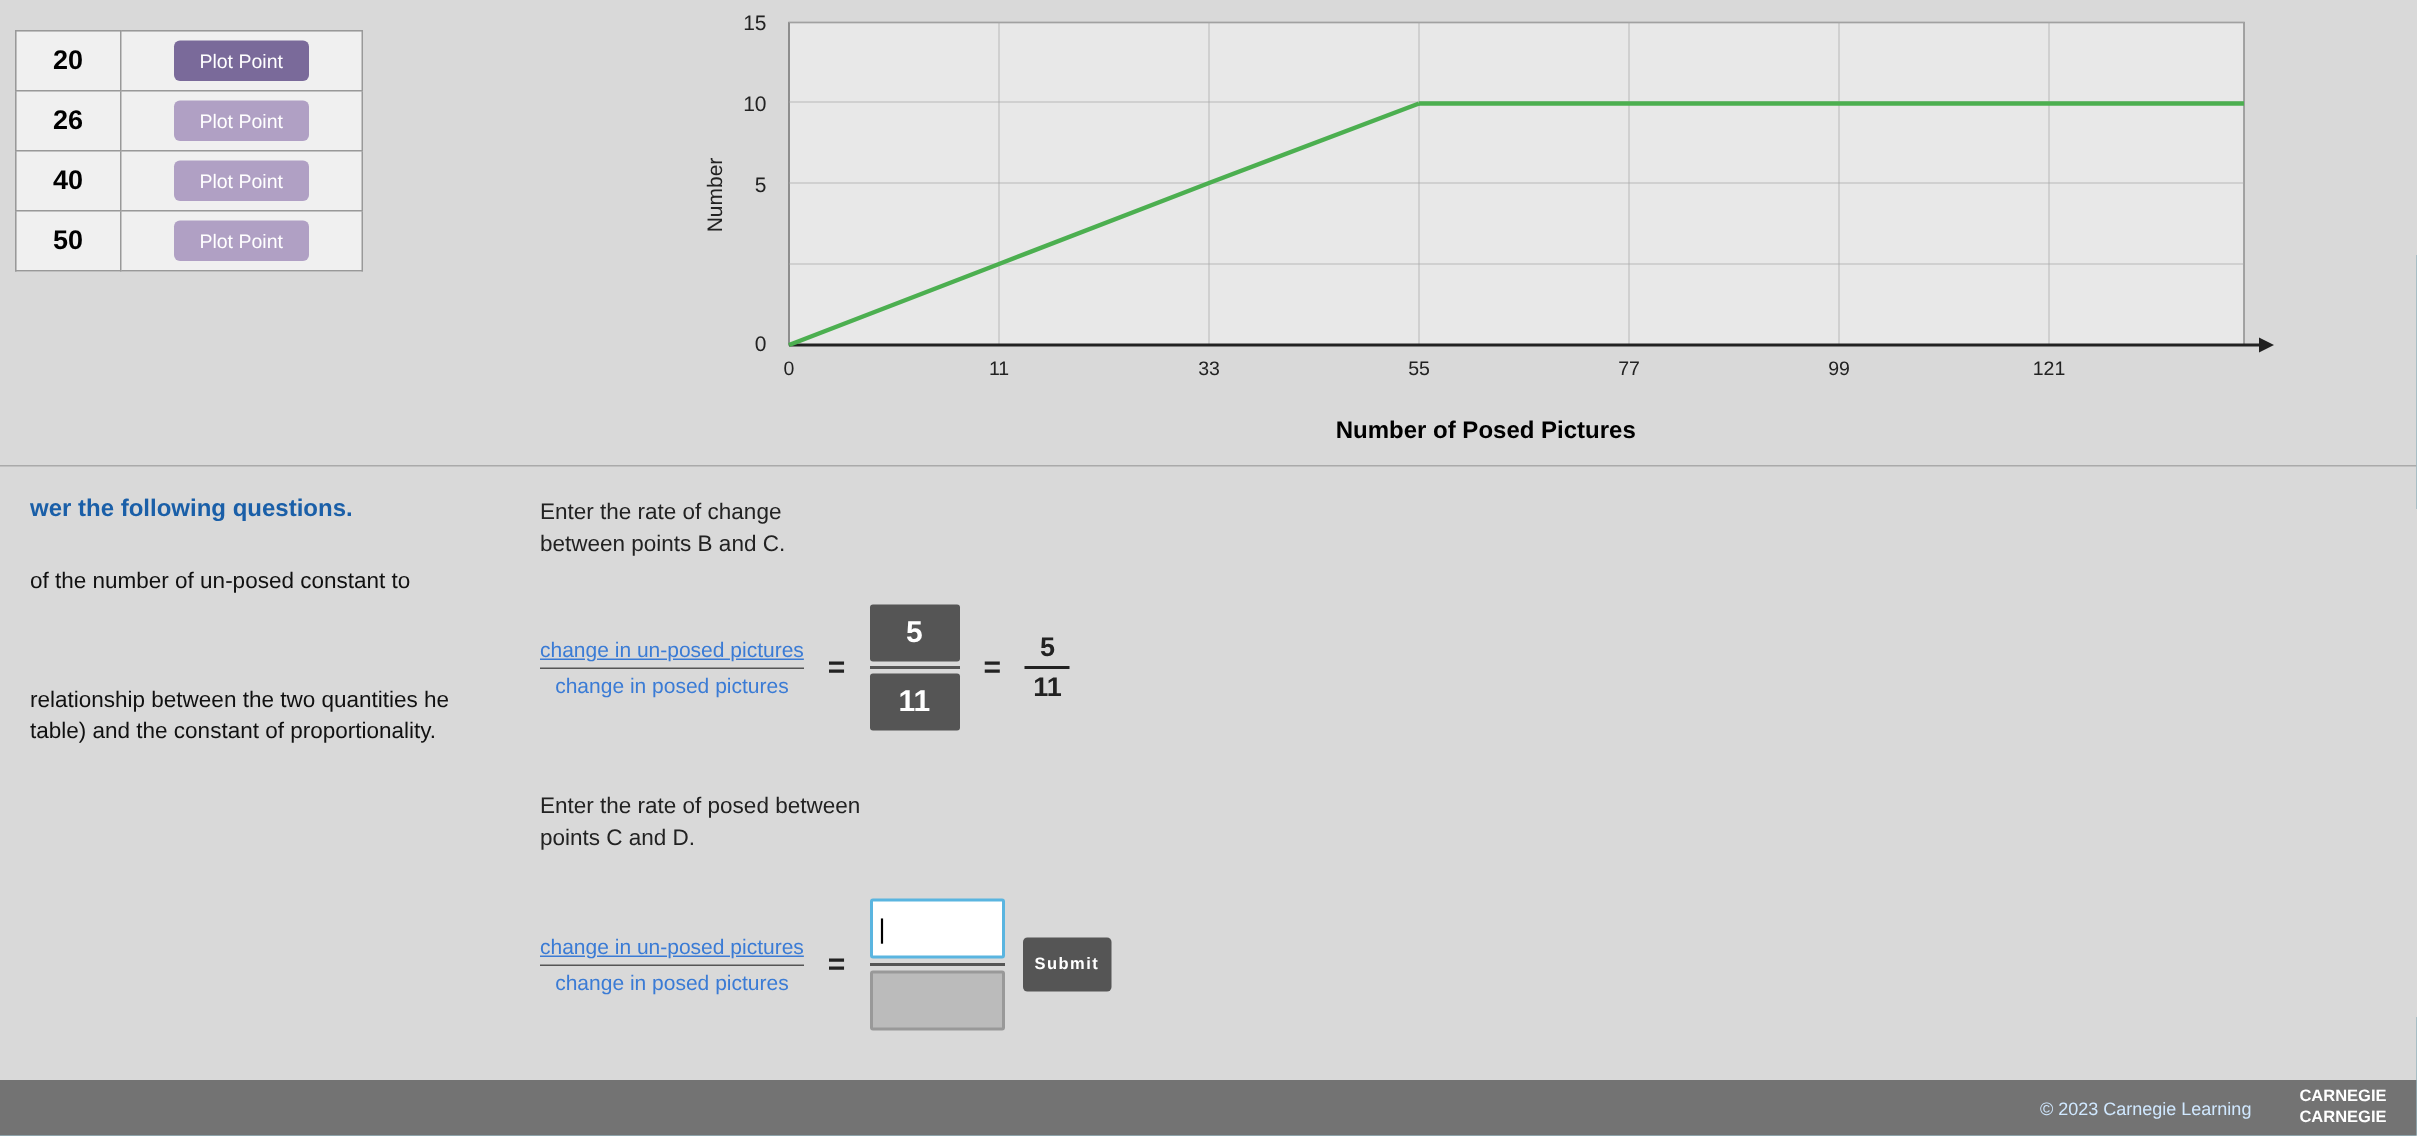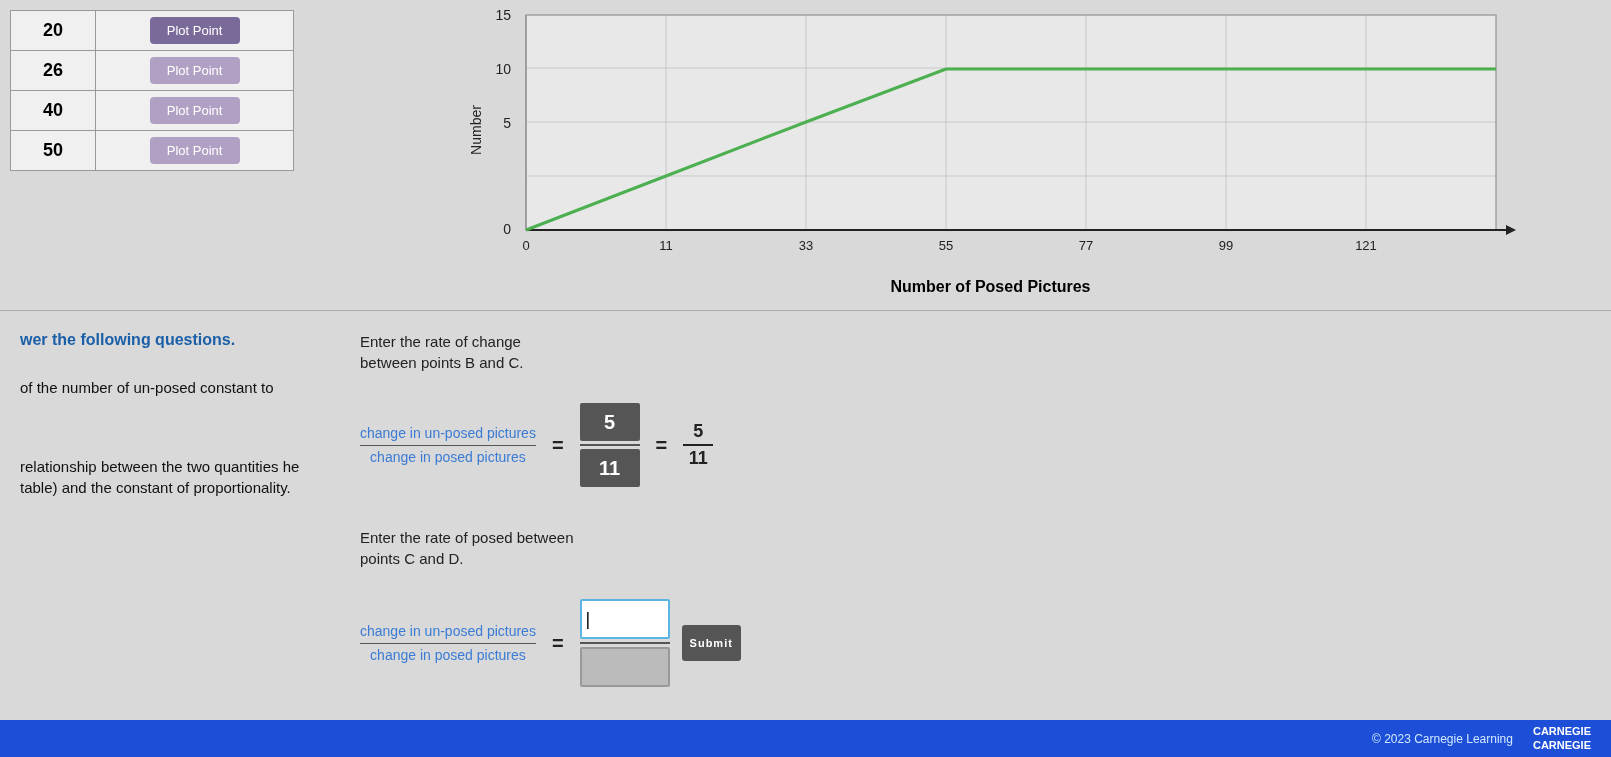--- a/index.html
+++ b/index.html
@@ -27,21 +27,22 @@
       height: 300px;
     }
     .left-table-area {
       width: 380px;
       padding: 10px;
       display: flex;
       flex-direction: column;
     }
     .data-table {
       border-collapse: collapse;
-      width: 284px;
+      width: 232px;
+      margin-top: 10px;
     }
     .data-table td {
       border: 1px solid #999;
       padding: 6px 16px;
       text-align: center;
       background: #f0f0f0;
       font-size: 18px;
       font-weight: bold;
     }
     .btn-plot {
@@ -113,20 +114,21 @@
     .fraction-col {
       display: flex;
       flex-direction: column;
       align-items: center;
     }
     .fraction-numerator {
       font-size: 14px;
       color: #3a7bd5;
       text-align: center;
       line-height: 1.3;
+      text-decoration: underline;
     }
     .fraction-line {
       width: 100%;
       border-top: 1.5px solid #555;
       margin: 2px 0;
     }
     .fraction-denominator {
       font-size: 14px;
       color: #3a7bd5;
       text-align: center;
@@ -182,31 +184,31 @@
     .submit-btn {
       background: #5a5a5a;
       color: #fff;
       border: none;
       border-radius: 3px;
       font-size: 12px;
       padding: 8px 10px;
       cursor: pointer;
     }
     .footer-bar {
-      background: #1d4ed8;
+      background: #737373;
       width: 1611px;
       height: 37px;
       position: absolute;
       bottom: 0;
       left: 0;
       display: flex;
       align-items: center;
       justify-content: flex-end;
       padding-right: 20px;
-      gap: 20px;
+      gap: 32px;
     }
     .footer-text {
       color: #d0e8ff;
       font-size: 12px;
     }
     .carnegie-logo {
       color: #fff;
       font-size: 11px;
       font-weight: bold;
       text-align: right;

